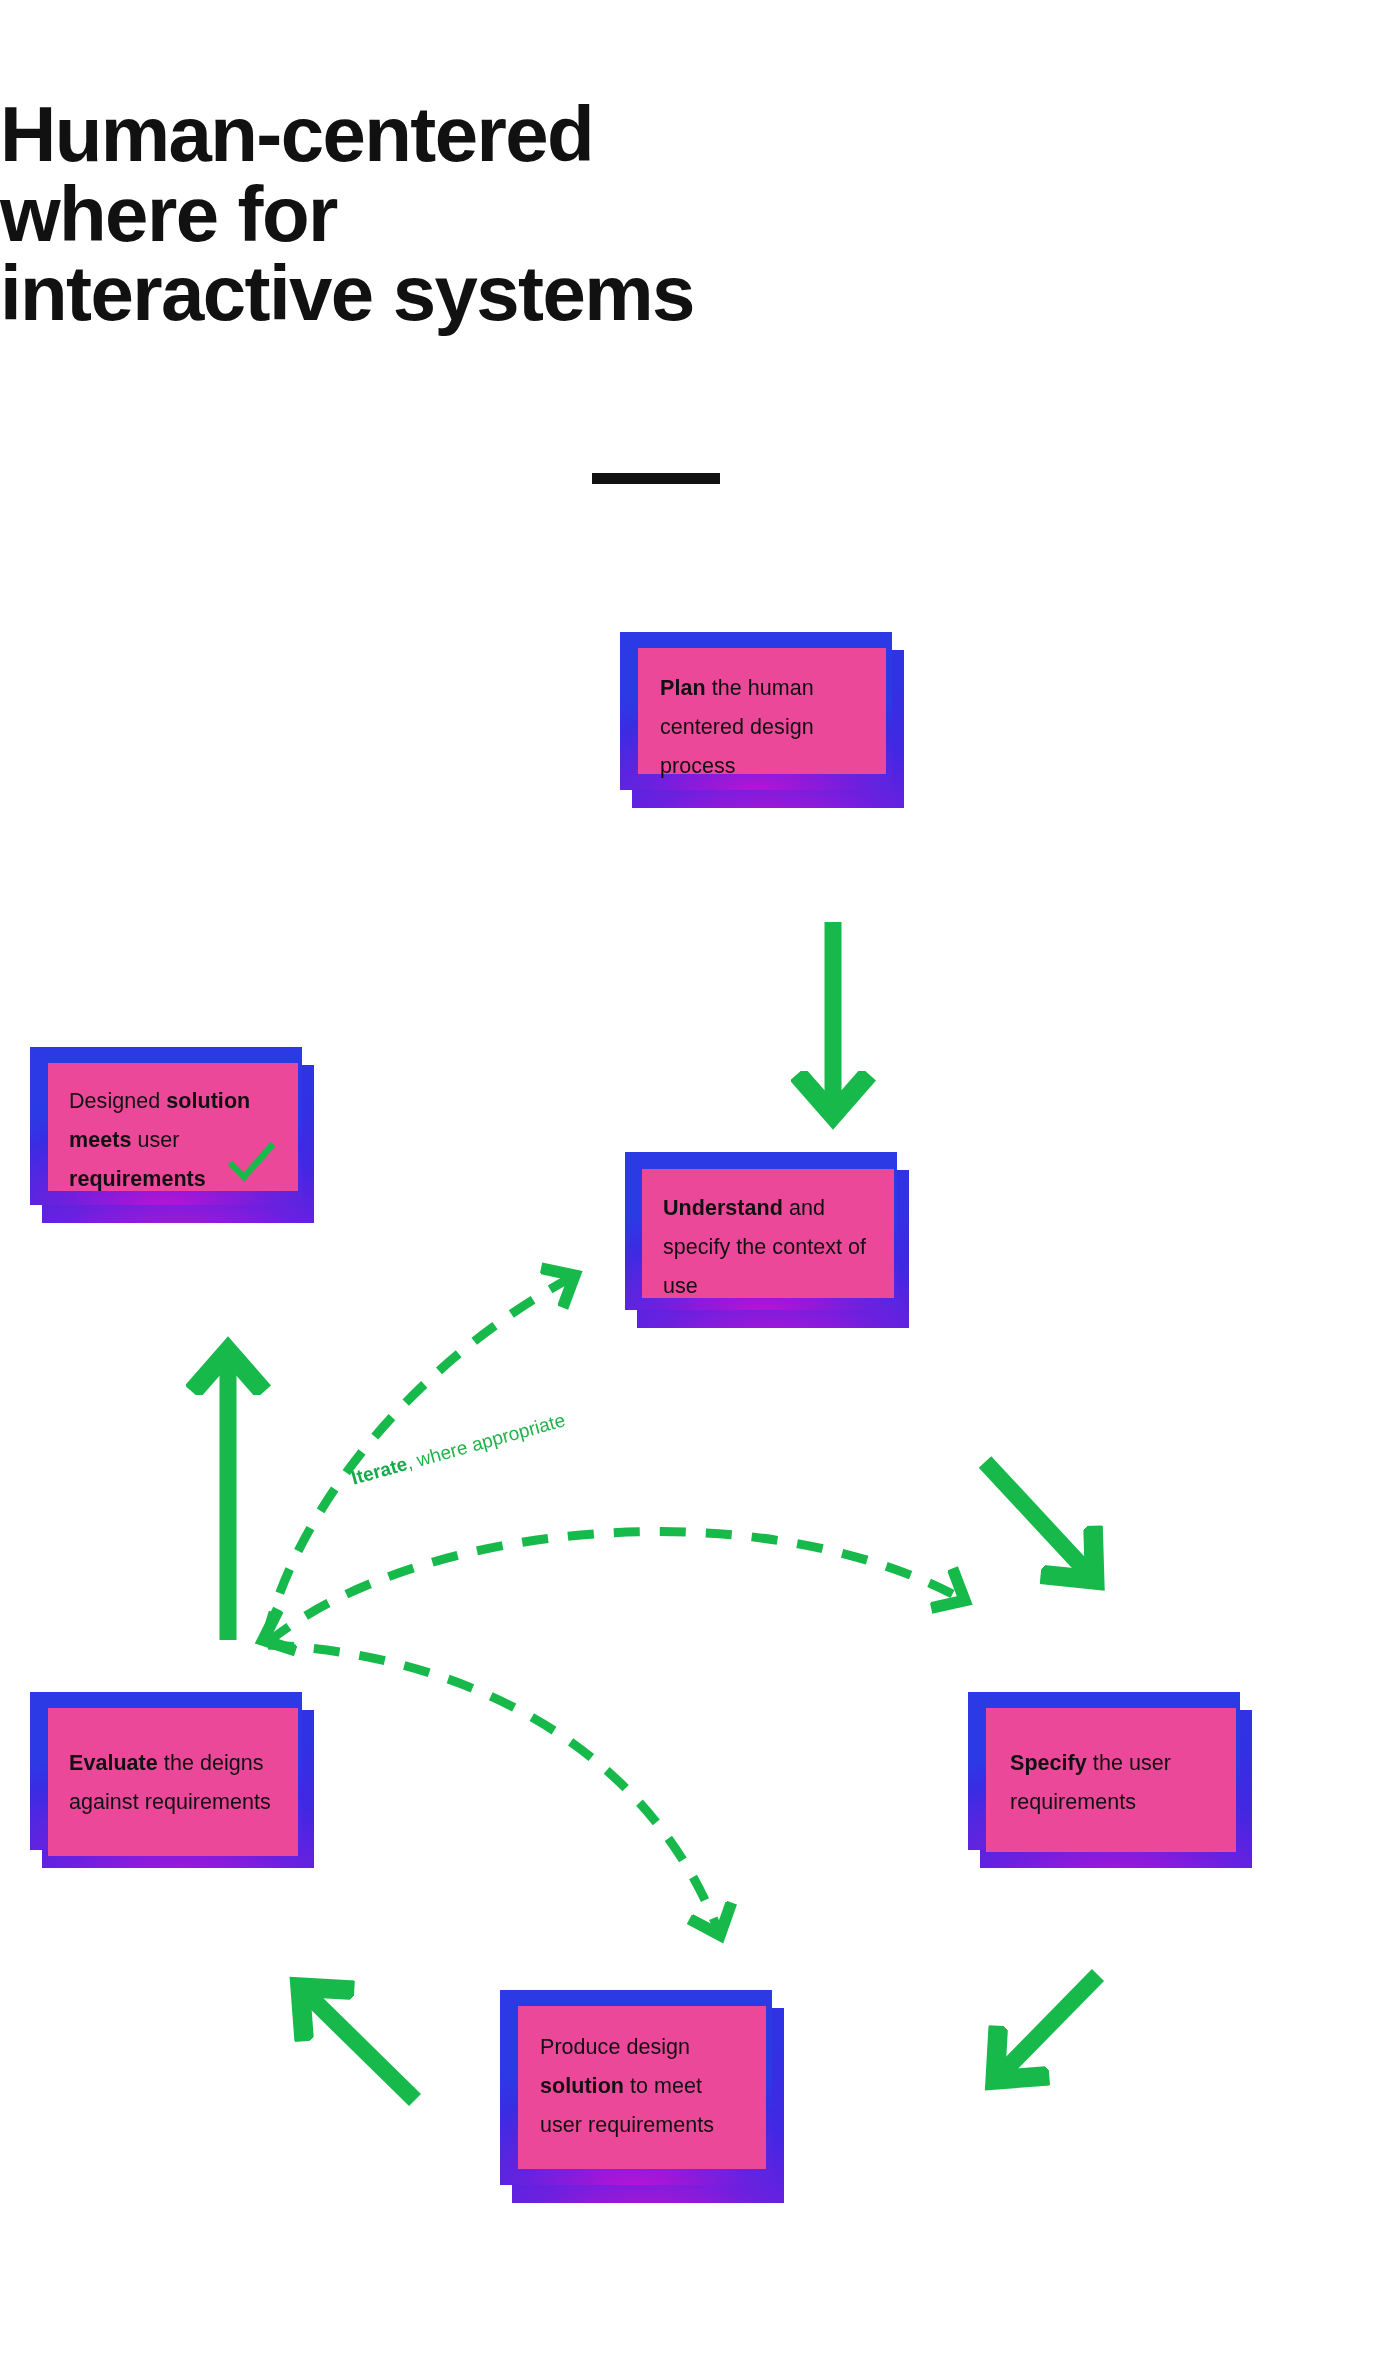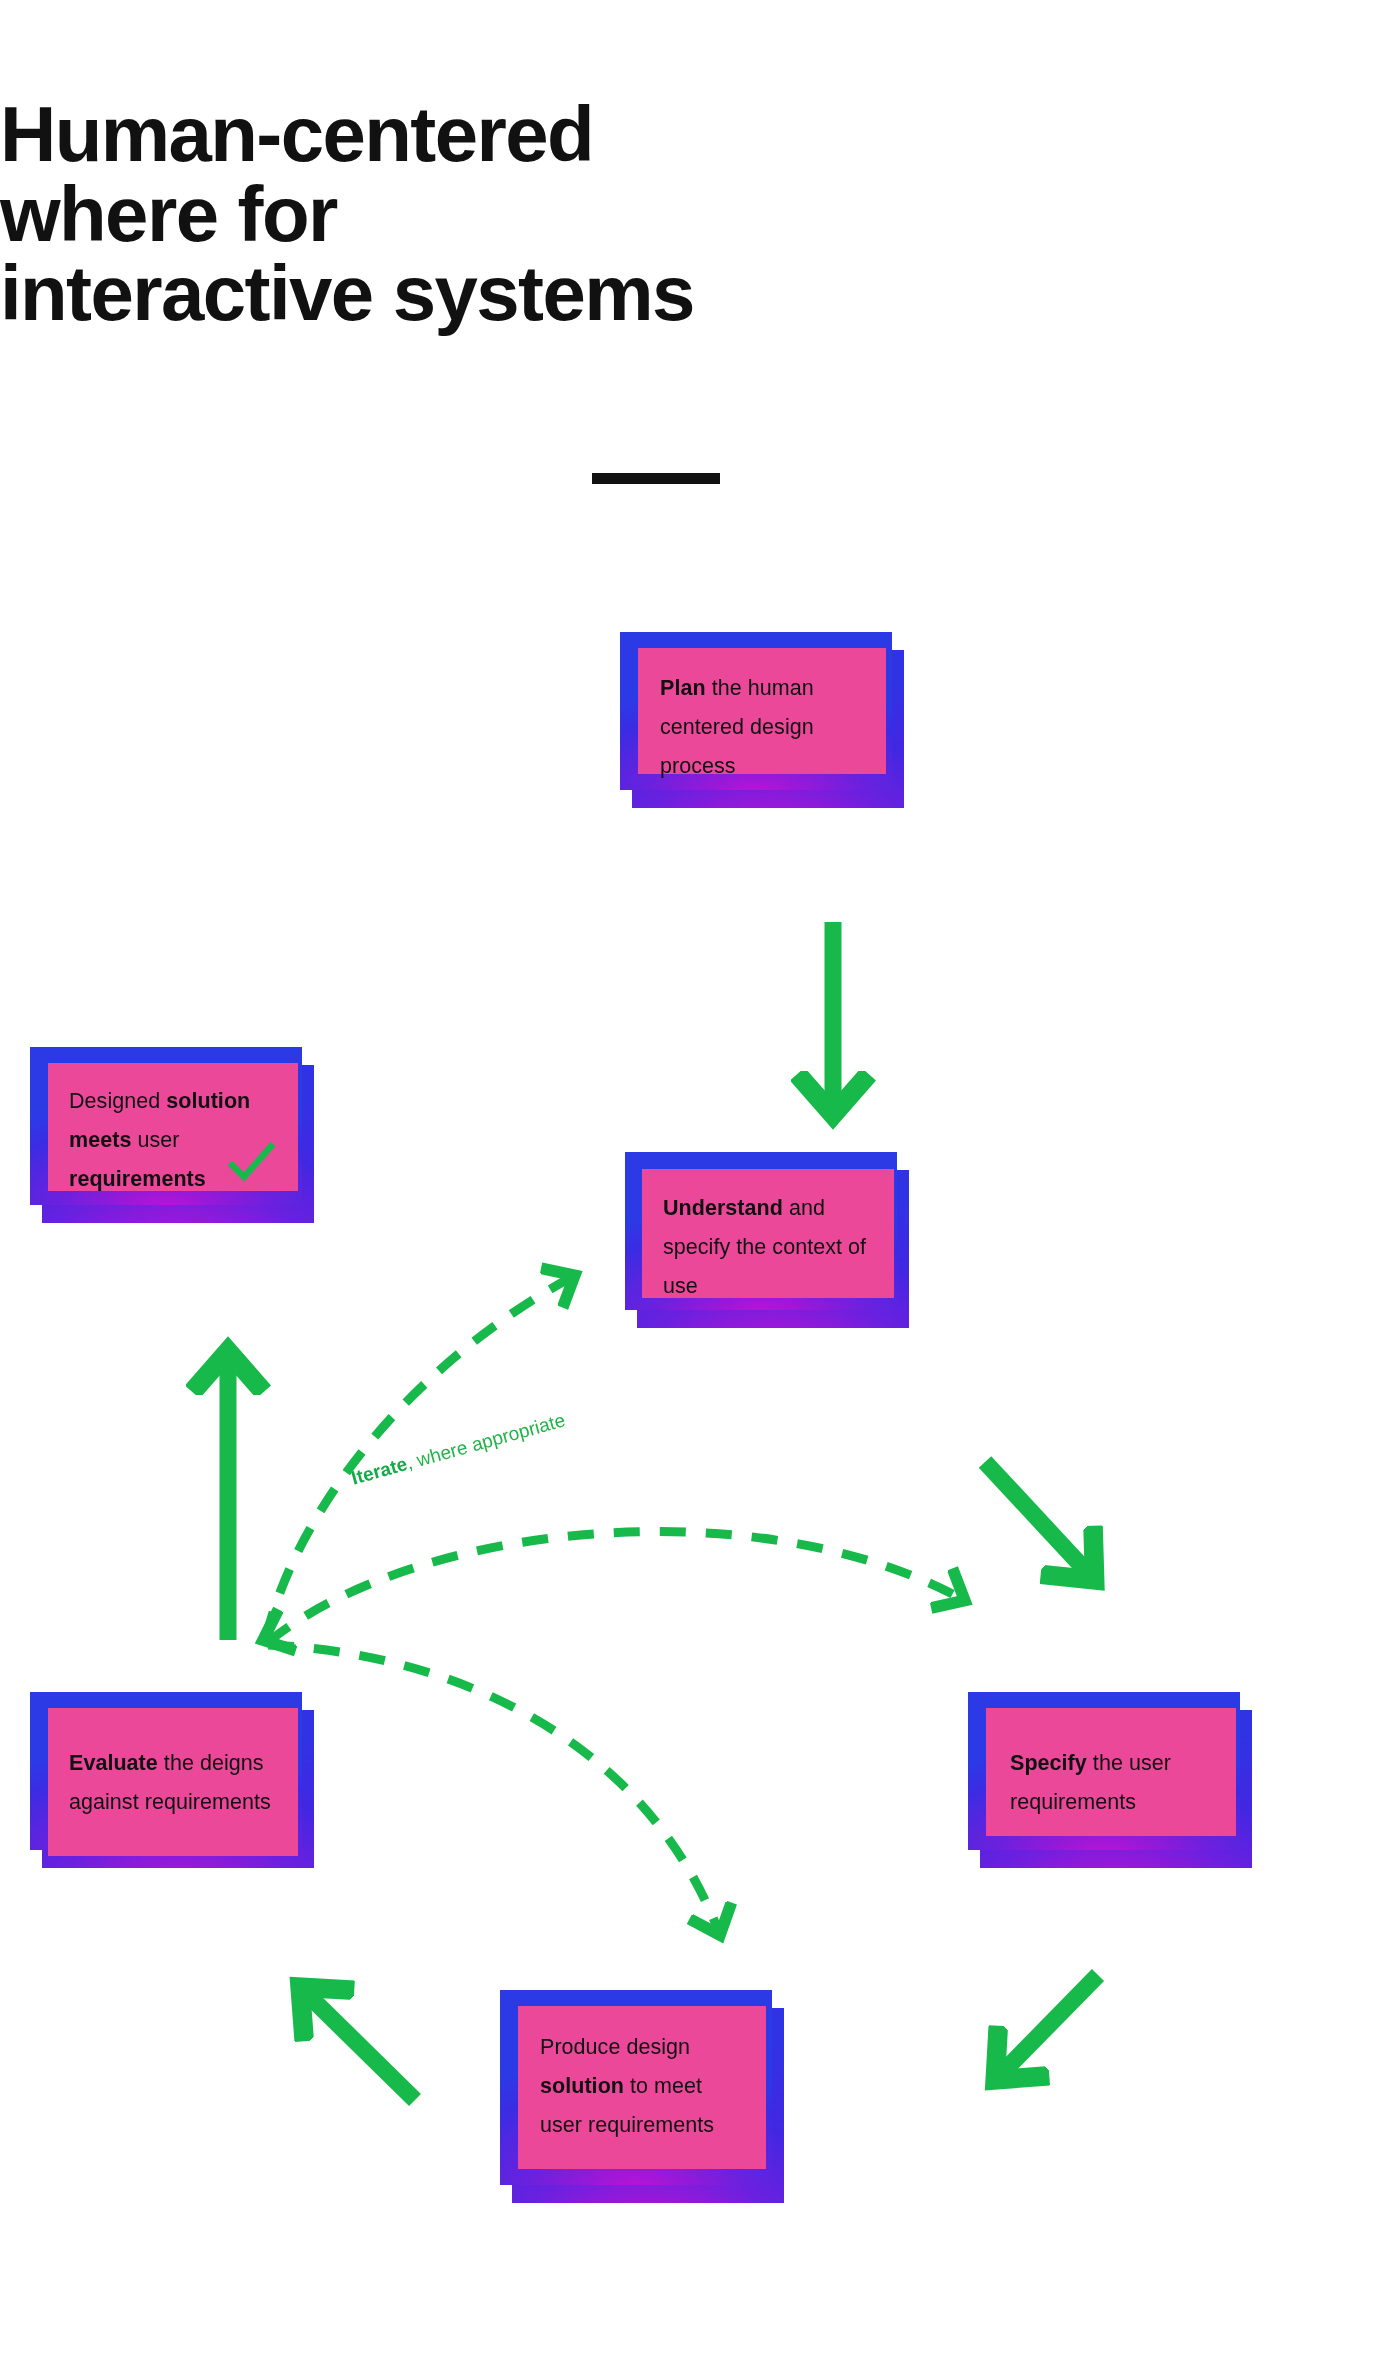--- a/index.html
+++ b/index.html
@@ -220,21 +220,21 @@
     <div class="inner" style="left:18px;top:16px;width:250px;height:148px;">
       <div class="card-text" style="left:21px;top:36px;width:218px;">
         <b>Evaluate</b><span> the deigns against requirements</span>
       </div>
     </div>
   </div>
 
   <div class="card" id="card-specify">
     <div class="shadow"></div>
     <div class="frame"></div>
-    <div class="inner" style="left:18px;top:16px;width:250px;height:128px;">
+    <div class="inner" style="left:18px;top:16px;width:250px;height:144px;">
       <div class="card-text" style="left:24px;top:36px;width:212px;">
         <b>Specify</b><span> the user requirements</span>
       </div>
     </div>
   </div>
 
   <div class="card" id="card-produce">
     <div class="shadow"></div>
     <div class="frame"></div>
     <div class="inner" style="left:18px;top:16px;width:248px;height:163px;">

